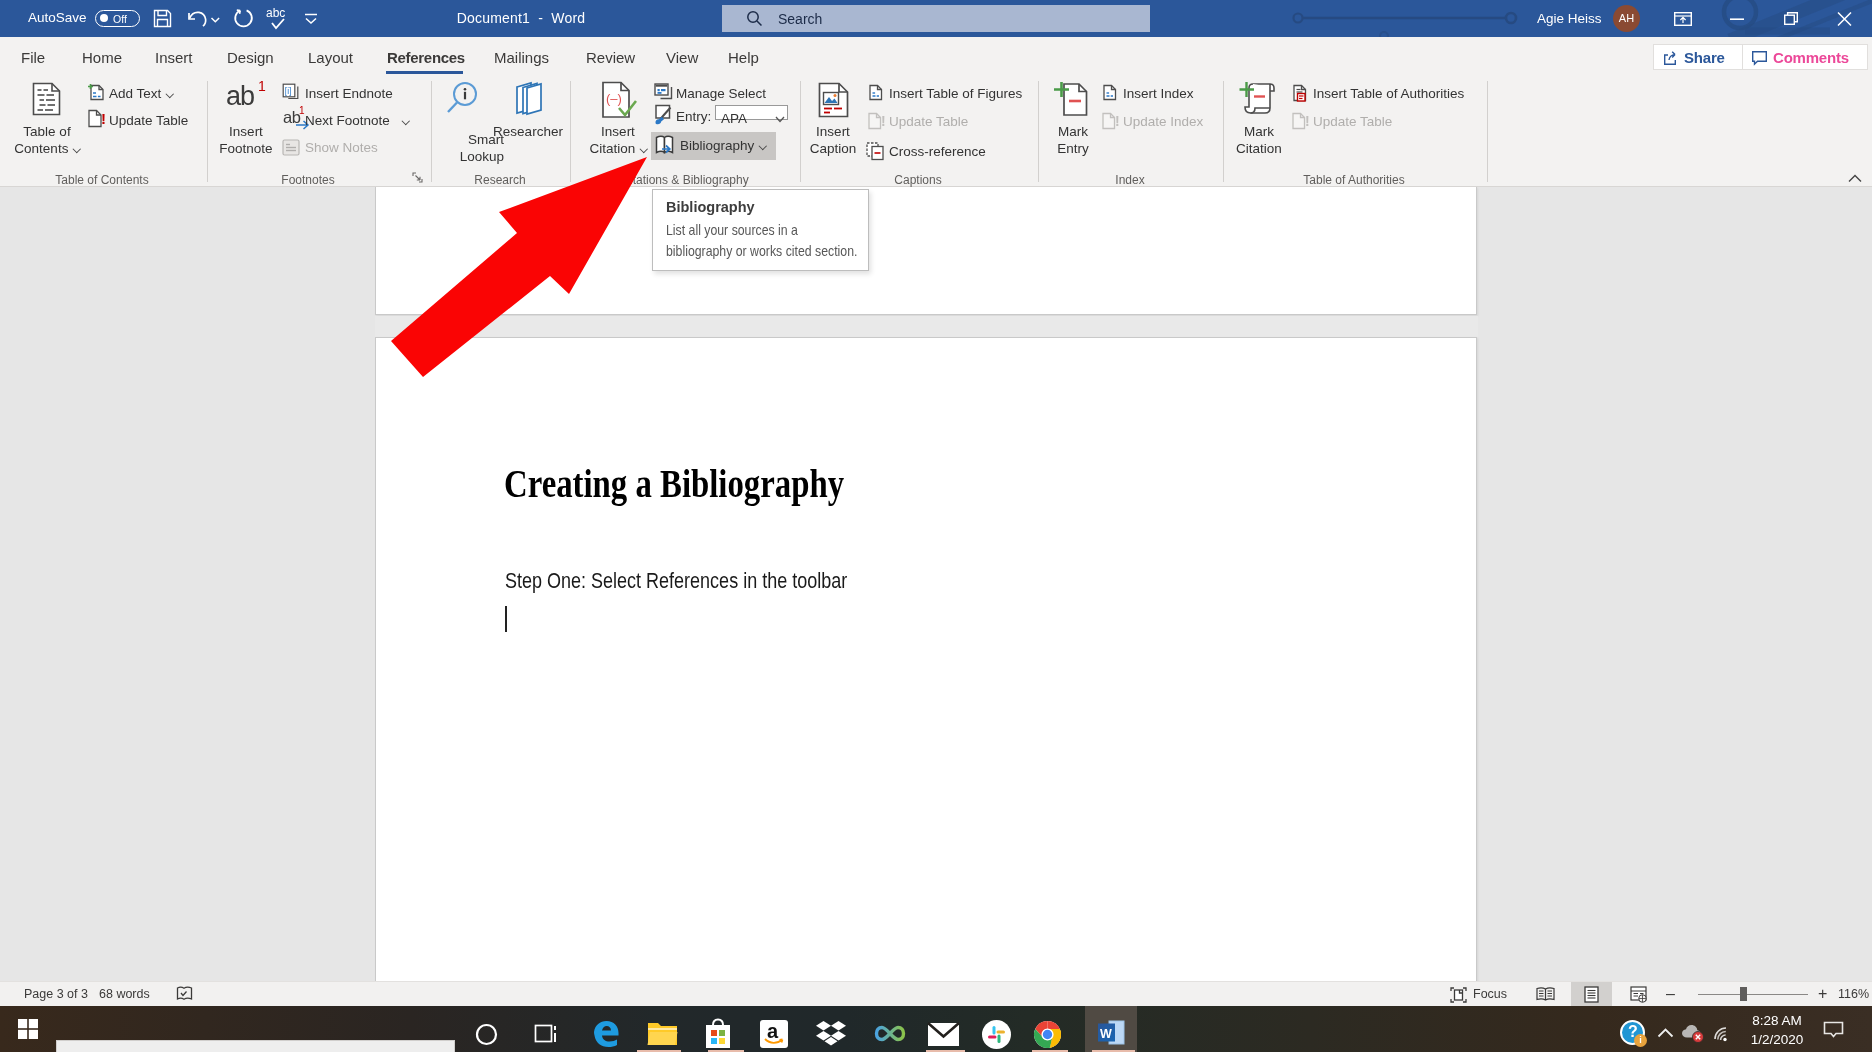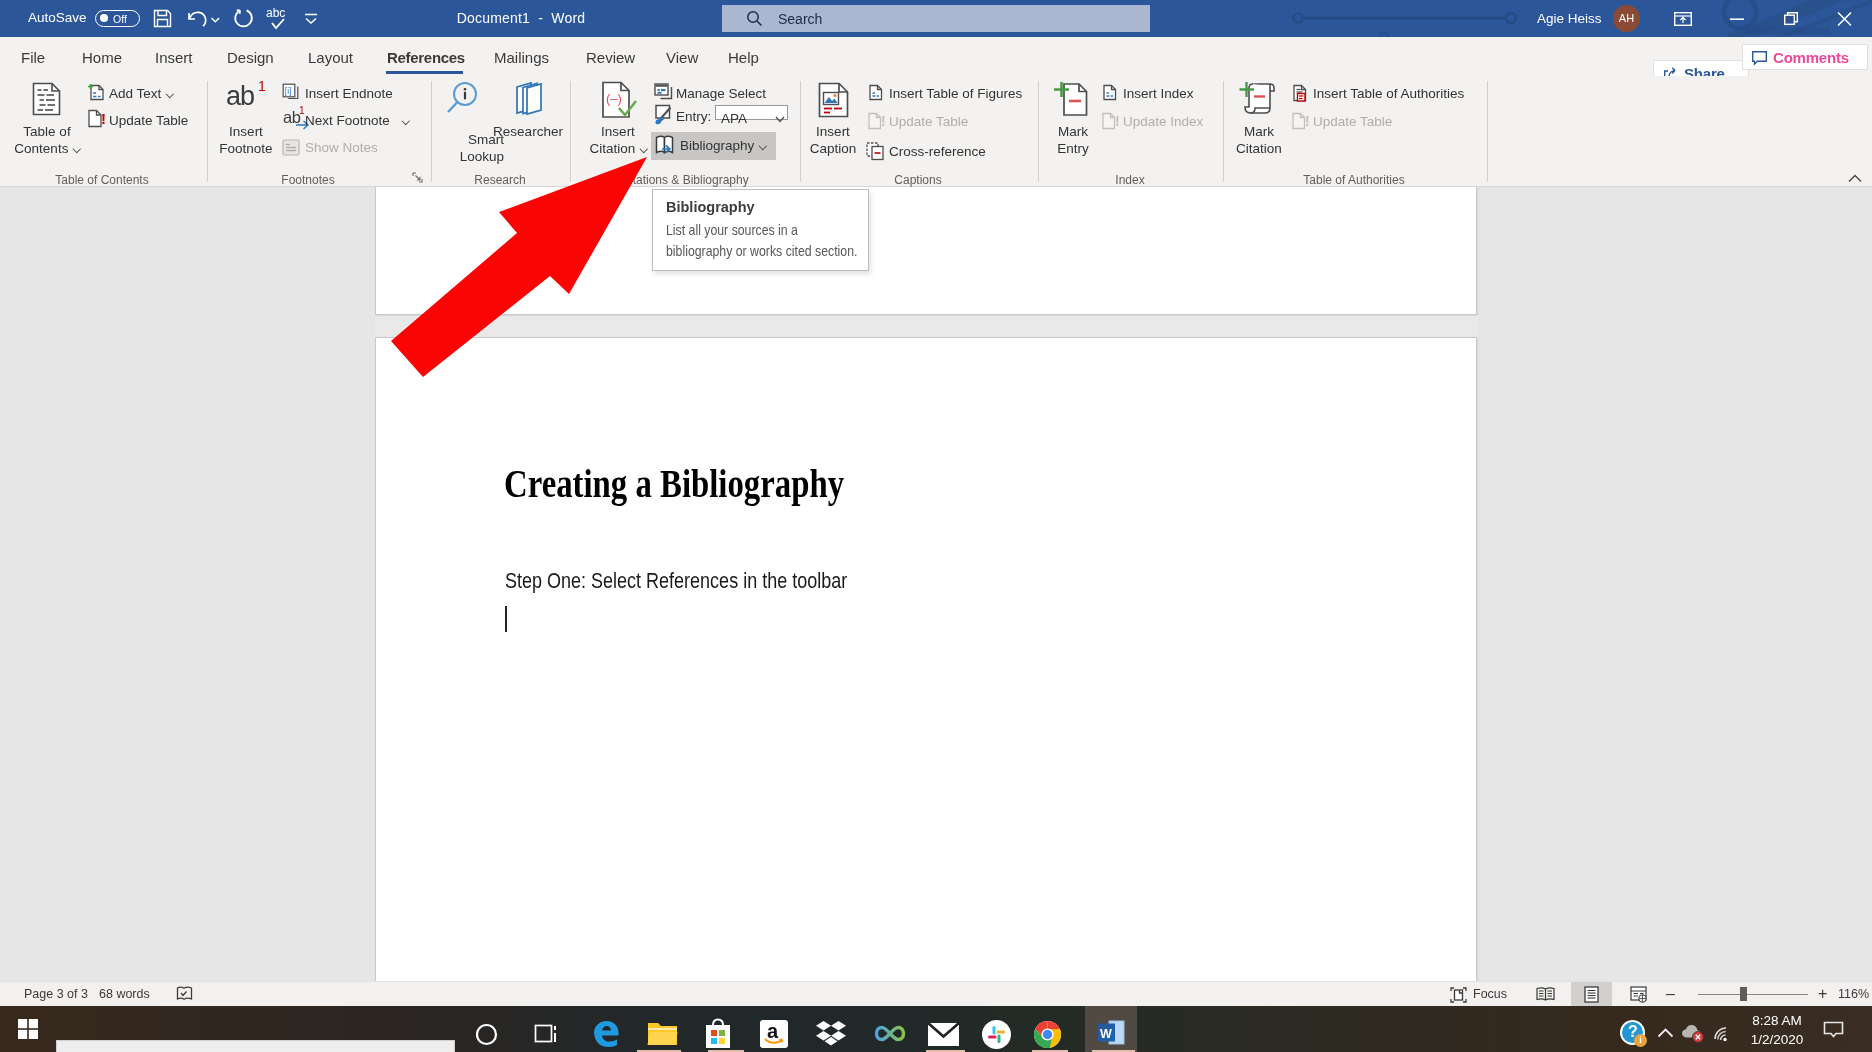--- a/index.html
+++ b/index.html
@@ -105,21 +105,21 @@
   <div class="a" style="left:155px;top:12px;">Insert</div>
   <div class="a" style="left:227px;top:12px;">Design</div>
   <div class="a" style="left:308px;top:12px;">Layout</div>
   <div class="a" style="left:387px;top:12px;font-weight:bold;letter-spacing:-0.3px;">References</div>
   <div class="a" style="left:386px;top:33.5px;width:77px;height:3.2px;background:#2b579a;"></div>
   <div class="a" style="left:494px;top:12px;">Mailings</div>
   <div class="a" style="left:586px;top:12px;">Review</div>
   <div class="a" style="left:666px;top:12px;">View</div>
   <div class="a" style="left:728px;top:12px;">Help</div>
 
-  <div class="a" style="left:1653px;top:7px;width:96px;height:26px;background:#fff;border:1px solid #e1dfdd;margin-top:16px;">
+  <div class="a" style="left:1653px;top:7px;width:96px;height:26px;background:#fff;border:1px solid #e1dfdd;">
     <svg class="a" style="left:8px;top:5px;" width="17" height="16" viewBox="0 0 17 16">
       <path d="M6 5 H2.7 V14.3 H13.3 V10" fill="none" stroke="#2b579a" stroke-width="1.4"></path>
       <path d="M7 10 C7.5 6.5 9.5 4.8 13 4.6 M13 4.6 L10.2 1.8 M13 4.6 L10.2 7.4" fill="none" stroke="#2b579a" stroke-width="1.4"></path>
     </svg>
     <div class="a" style="left:30px;top:4px;color:#2b579a;font-size:15px;font-weight:bold;letter-spacing:-0.2px;">Share</div>
   </div>
 
   <div class="a" style="left:1742px;top:7px;width:126px;height:26px;background:#fff;border:1px solid #e1dfdd;">
     <svg class="a" style="left:8px;top:5px;" width="17" height="16" viewBox="0 0 17 16">
       <path d="M1.7 1.7 H15.3 V11.3 H6.5 L3.5 14.2 V11.3 H1.7 Z" fill="none" stroke="#2b579a" stroke-width="1.4"></path>

